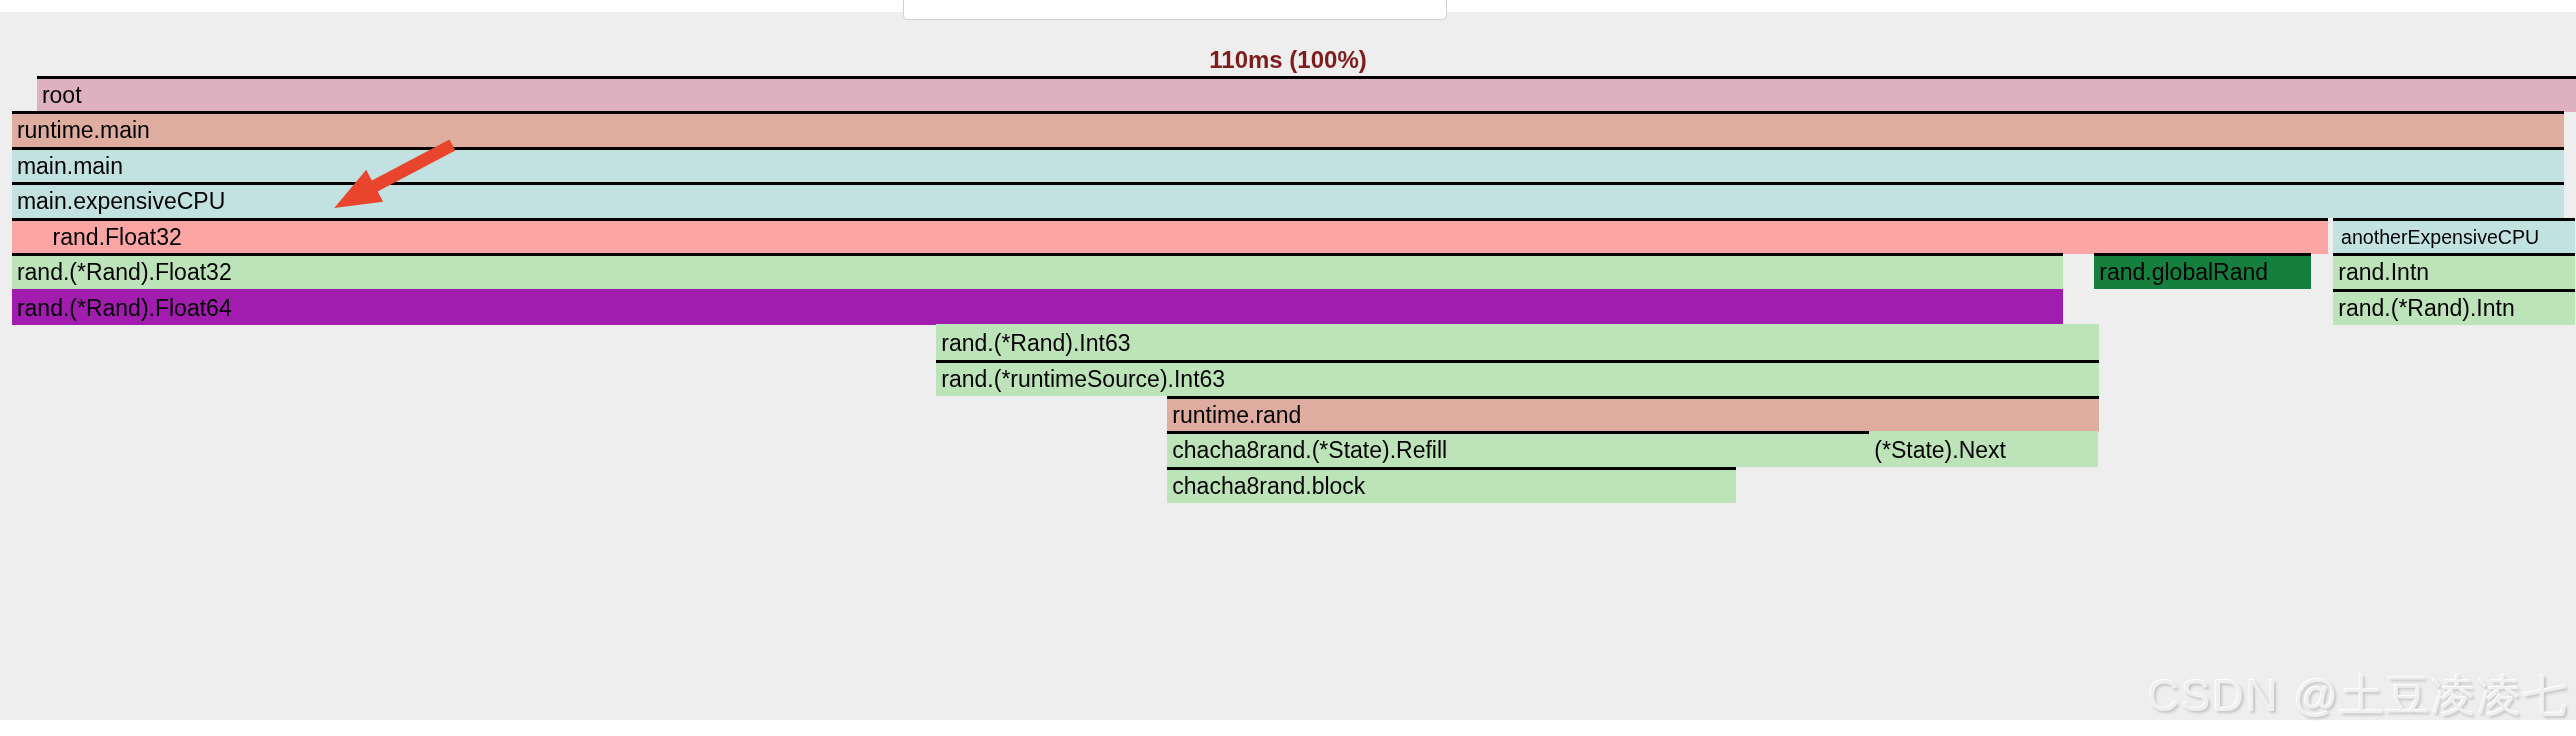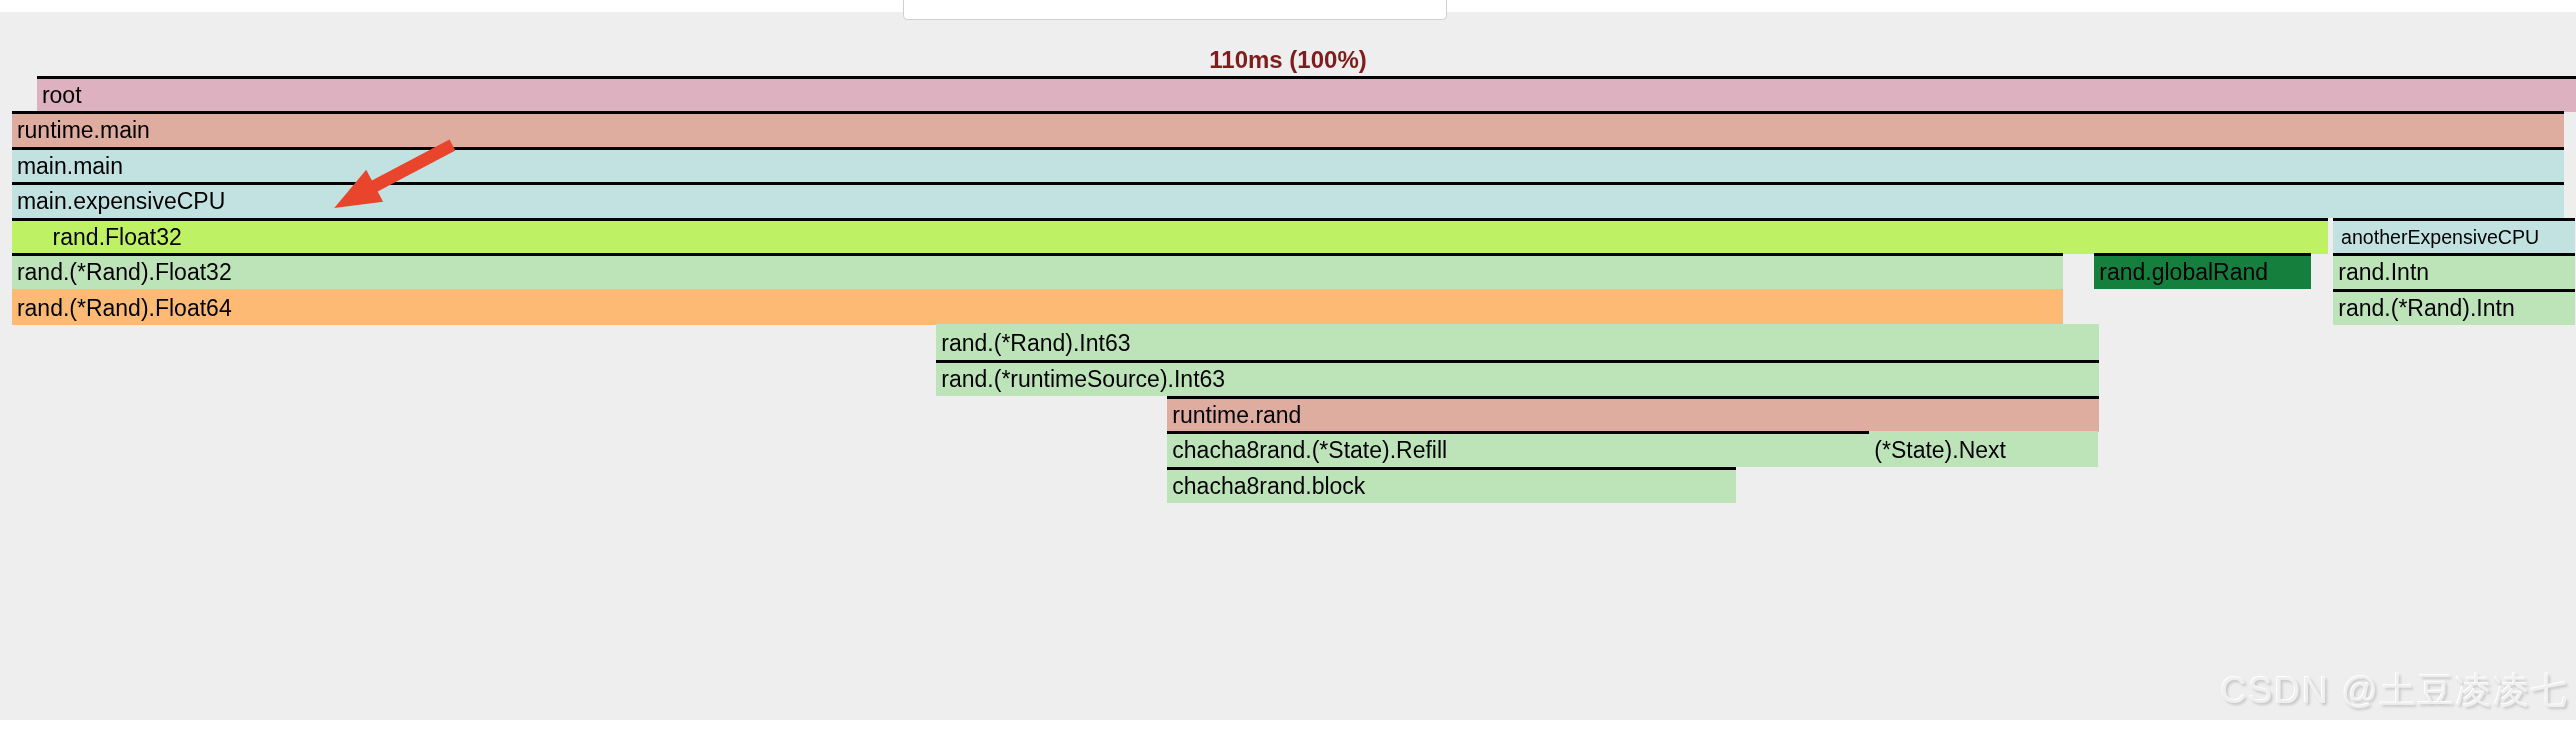--- a/index.html
+++ b/index.html
@@ -27,46 +27,46 @@
     border-top:3.6px solid #000;
     display:flex;align-items:center;
     font-size:23px;color:#000;
     padding-left:5.3px;white-space:nowrap;overflow:hidden;
     cursor:pointer;
   }
   .bar.noline{border-top-color:transparent;}
   #annotation-arrow{position:absolute;left:0;top:0;pointer-events:none;z-index:5;}
   #watermark{
     position:absolute;right:7.1px;top:667px;
-    font-size:36px;letter-spacing:1.8px;color:#efefef;
+    font-size:44px;letter-spacing:1.8px;color:#efefef;
     text-shadow:-0.9px -0.9px 0 #ffffff, 1.8px 1.8px 2.7px #c3c3c3;
     z-index:2;
   }
 </style>
 </head>
 <body style="background: rgb(238, 238, 238);">
 
 <div id="top-band" class="band"></div>
 <div id="bottom-band" class="band"></div>
 
 <input id="search-box" value="" style="">
 
 <div id="flame-title">110ms (100%)</div>
 
 <div id="flame">
     <div class="bar" style="left: 11.6px; width: 2552px; top: 76px; background: rgb(222, 177, 193); margin-left: 25px;">root</div>
     <div class="bar" style="left: 11.6px; width: 2552px; top: 111px; background: rgb(223, 172, 160);">runtime.main</div>
     <div class="bar" style="left: 11.6px; width: 2552px; top: 147px; background: rgb(194, 226, 225);">main.main</div>
     <div class="bar" style="left: 11.6px; width: 2552px; top: 182px; background: rgb(194, 226, 225);">main.expensiveCPU</div>
-    <div class="bar" style="left: 11.6px; width: 2316px; top: 218px; background: #bef264; padding-left: 41px;">rand.Float32</div>
+    <div class="bar" style="left: 11.6px; width: 2316px; top: 218px; background: #fca5a5; padding-left: 41px;">rand.Float32</div>
     <div class="bar" style="left: 2333px; width: 242px; top: 218px; background: rgb(194, 226, 225); font-size: 19.6px; padding-left: 8px;">anotherExpensiveCPU</div>
     <div class="bar" style="left: 11.6px; width: 2051px; top: 253px; background: rgb(189, 227, 185);">rand.(*Rand).Float32</div>
     <div class="bar" style="left: 2094px; width: 217px; top: 253px; background: #15803d;">rand.globalRand</div>
     <div class="bar" style="left: 2333px; width: 242px; top: 253px; background: rgb(189, 227, 185);">rand.Intn</div>
-    <div class="bar noline" style="left: 11.6px; width: 2051px; top: 289px; background: #fdba74;">rand.(*Rand).Float64</div>
+    <div class="bar noline" style="left: 11.6px; width: 2051px; top: 289px; background: #a21caf;">rand.(*Rand).Float64</div>
     <div class="bar" style="left: 2333px; width: 242px; top: 289px; background: rgb(189, 227, 185);">rand.(*Rand).Intn</div>
     <div class="bar noline" style="left: 936px; width: 1163px; top: 324px; background: rgb(189, 227, 185);">rand.(*Rand).Int63</div>
     <div class="bar" style="left: 936px; width: 1163px; top: 360px; background: rgb(189, 227, 185);">rand.(*runtimeSource).Int63</div>
     <div class="bar" style="left: 1167px; width: 932px; top: 396px; background: rgb(223, 172, 160);">runtime.rand</div>
     <div class="bar" style="left: 1167px; width: 749px; top: 431px; background: rgb(189, 227, 185);">chacha8rand.(*State).Refill</div>
     <div class="bar noline" style="left: 1869px; width: 229px; top: 431px; background: rgb(189, 227, 185);">(*State).Next</div>
     <div class="bar" style="left: 1167px; width: 569px; top: 467px; background: rgb(189, 227, 185);">chacha8rand.block</div>
   </div>
 
 <svg id="annotation-arrow" width="2576" height="736" viewBox="0 0 2898 828">

